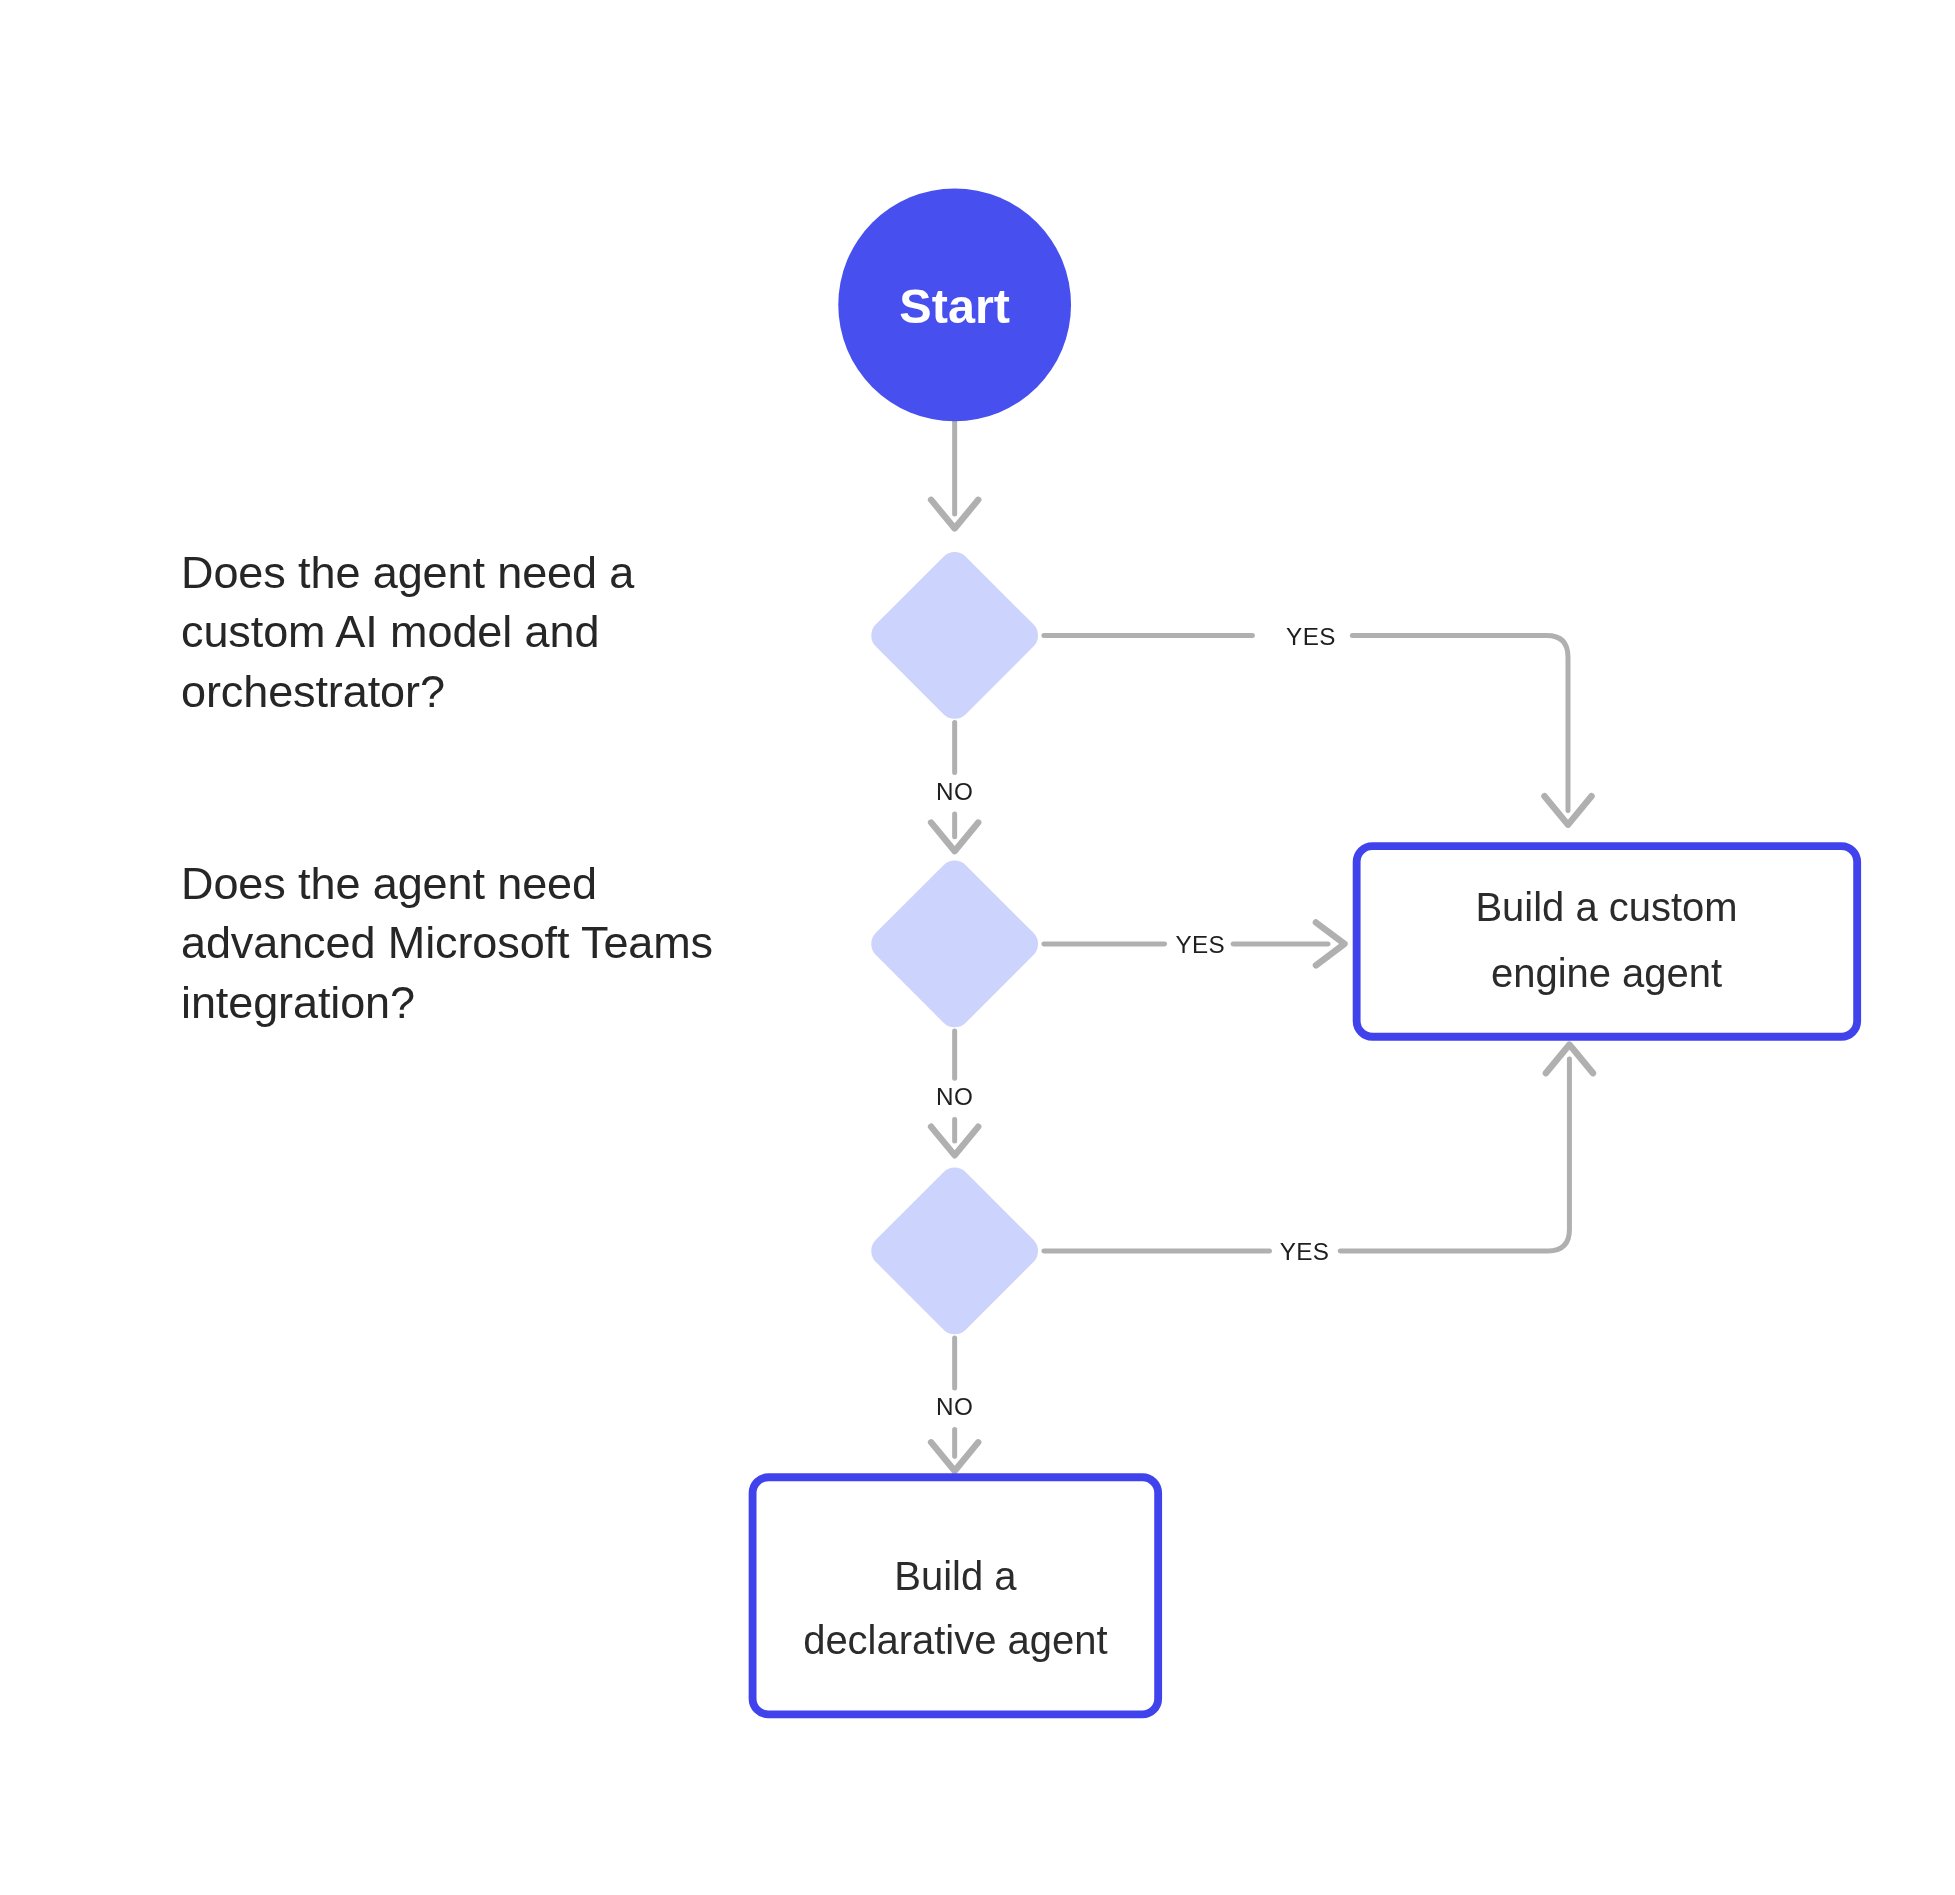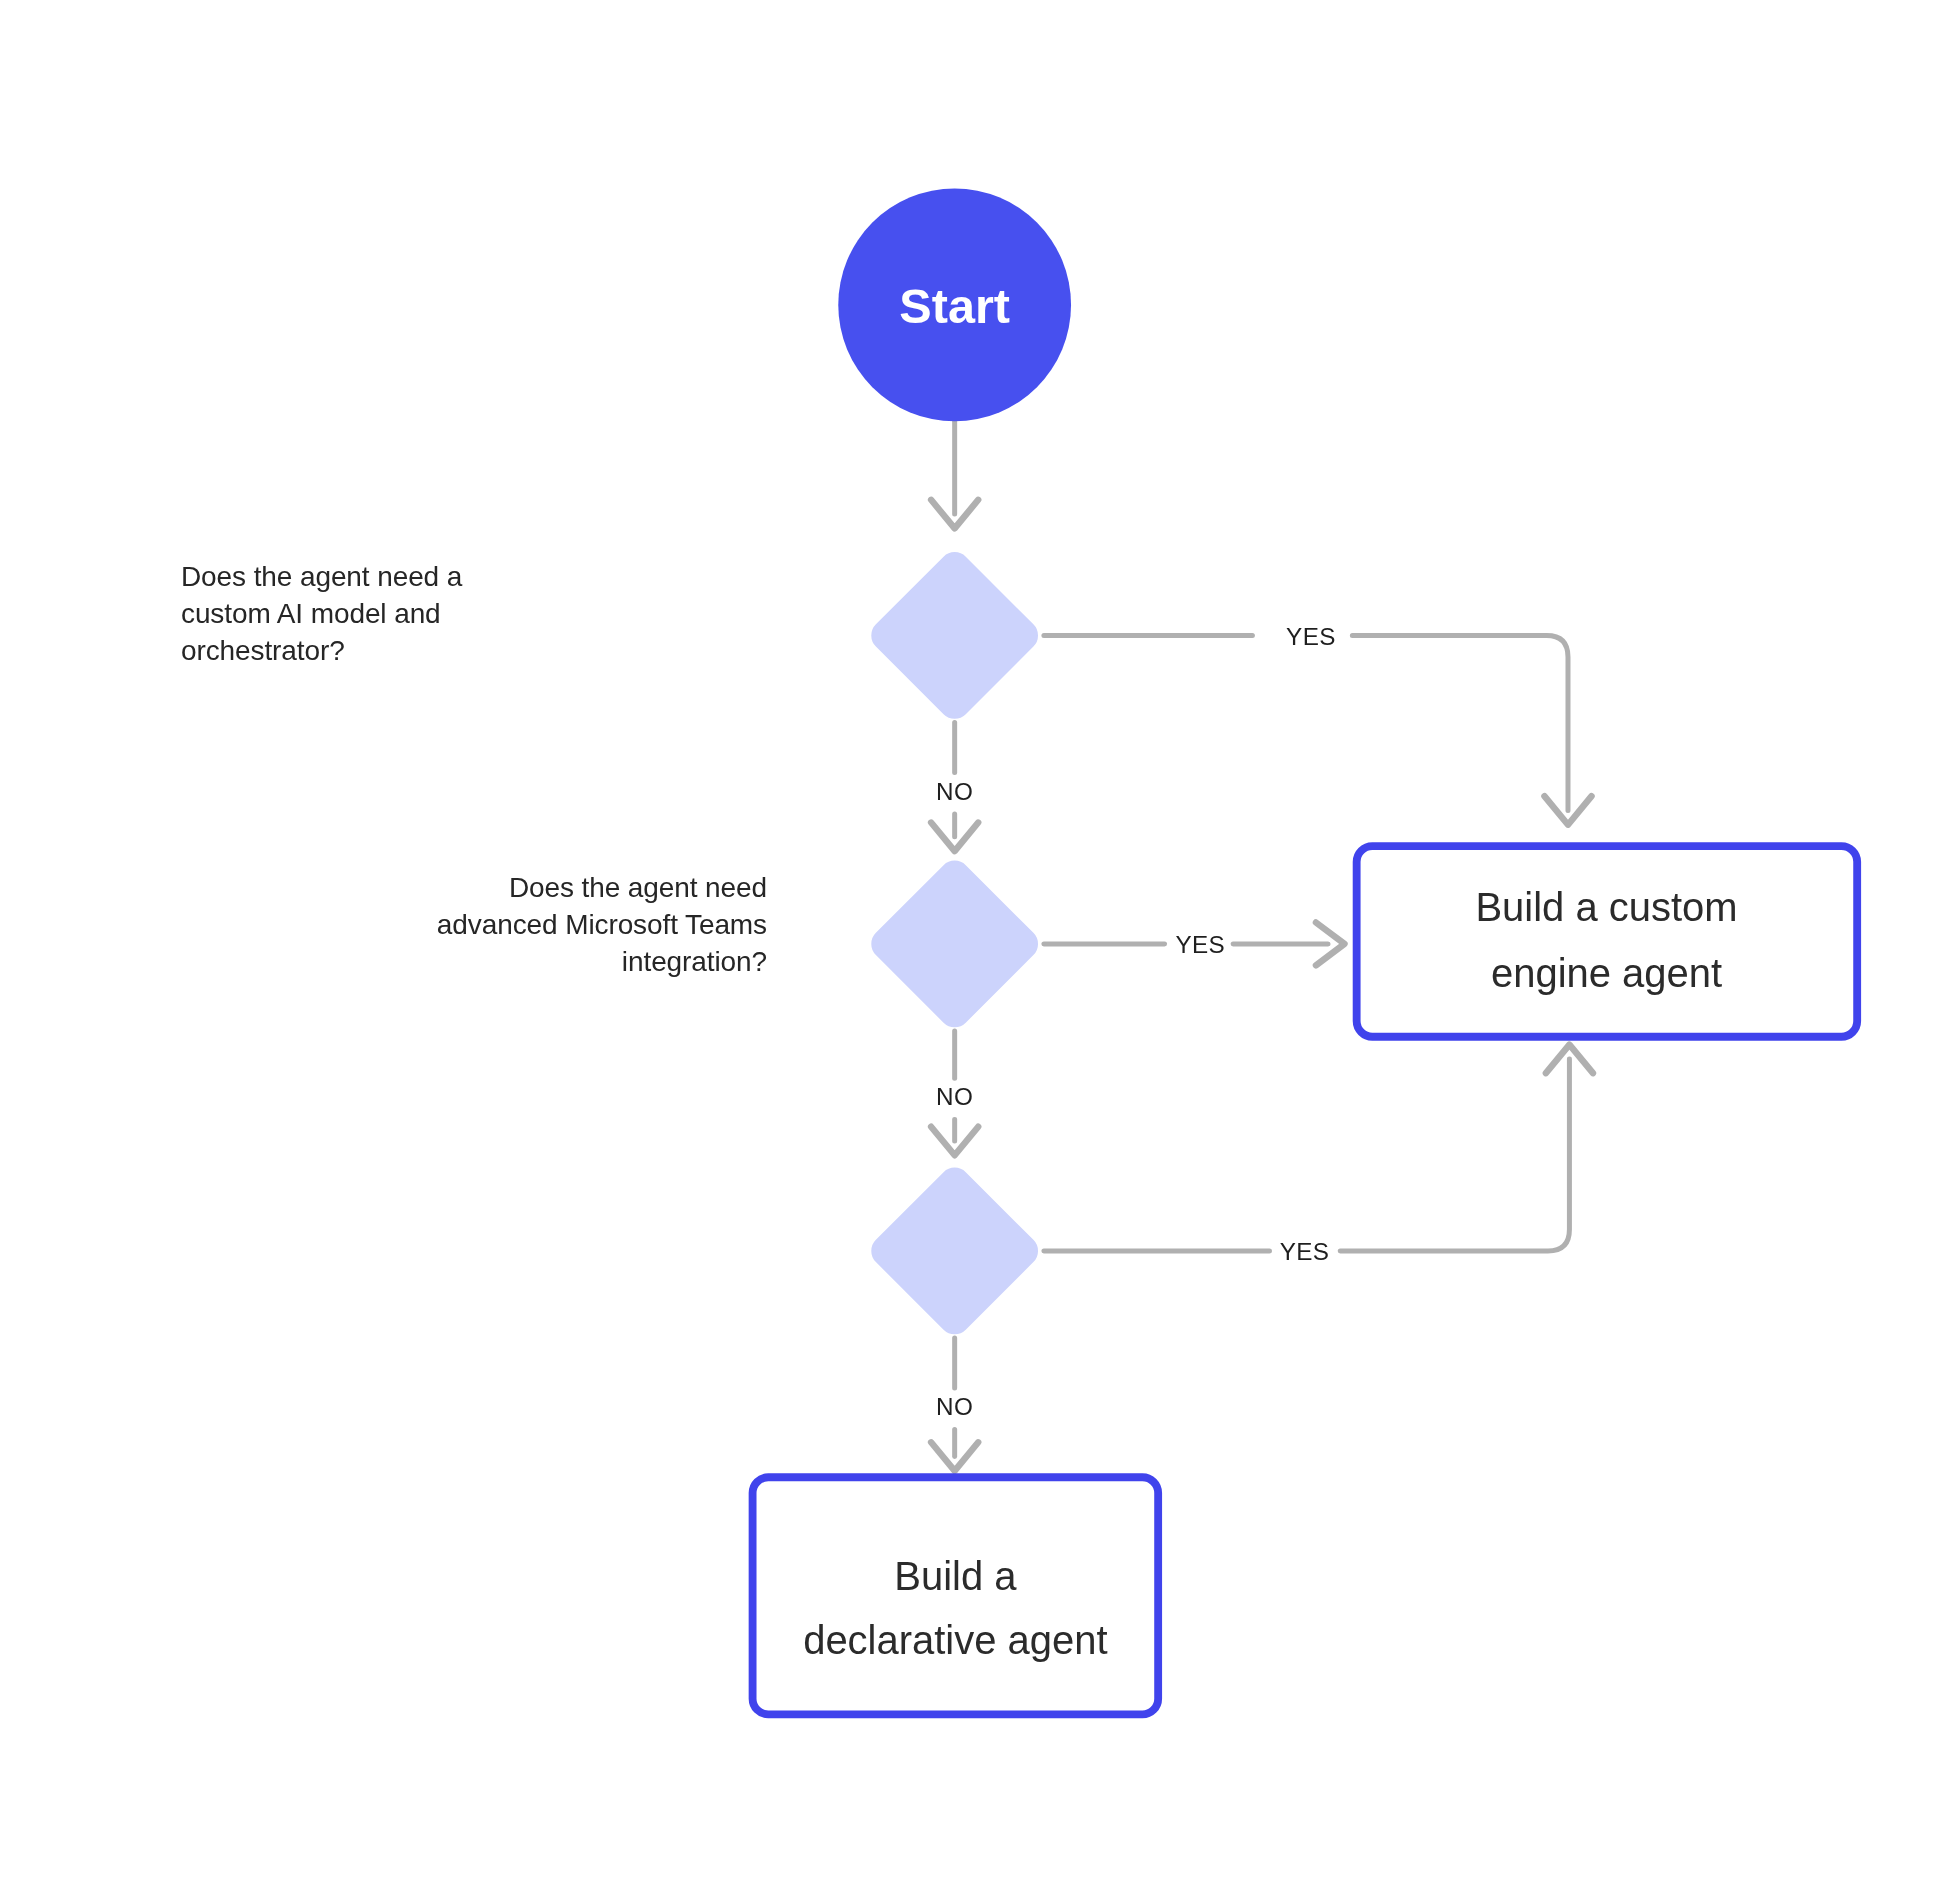--- a/index.html
+++ b/index.html
@@ -22,27 +22,26 @@
   svg.flow-canvas {
     position: absolute;
     inset: 0;
     width: 1955px;
     height: 1895px;
     display: block;
   }
   .q-text {
     position: absolute;
     color: #262626;
-    font-size: 28px;
+    font-size: 45px;
     line-height: 1.32;
     font-weight: 400;
     letter-spacing: -0.1px;
     white-space: pre-line;
     font-family: "Liberation Sans", sans-serif;
-    margin-top: 16px;
   }
   .node-label {
     font-family: "Liberation Sans", sans-serif;
     fill: #2b2b2b;
     font-size: 56px;
     text-anchor: middle;
   }
   .start-label {
     font-family: "Liberation Sans", sans-serif;
     fill: #ffffff;
@@ -74,21 +73,21 @@
 </style>
 </head>
 <body>
 
 <div id="flow-root">
 
   <div class="q-text" style="left:181px; top:543px; width:500px;">Does the agent need a
 custom AI model  and
 orchestrator?</div>
 
-  <div class="q-text" style="left:181px; top:854px; width:586px;text-align:right;"> Does the agent need
+  <div class="q-text" style="left:181px; top:854px; width:586px;"> Does the agent need
 advanced Microsoft Teams
 integration?</div>
 
 
   <svg class="flow-canvas" viewBox="0 0 2738 2654" xmlns="http://www.w3.org/2000/svg">
 
     <g>
       <path class="conn" d="M 1337 590 L 1337 720"></path>
       <path class="arrowhead" d="M 1304 700 L 1337 740 L 1370 700"></path>
     </g>

